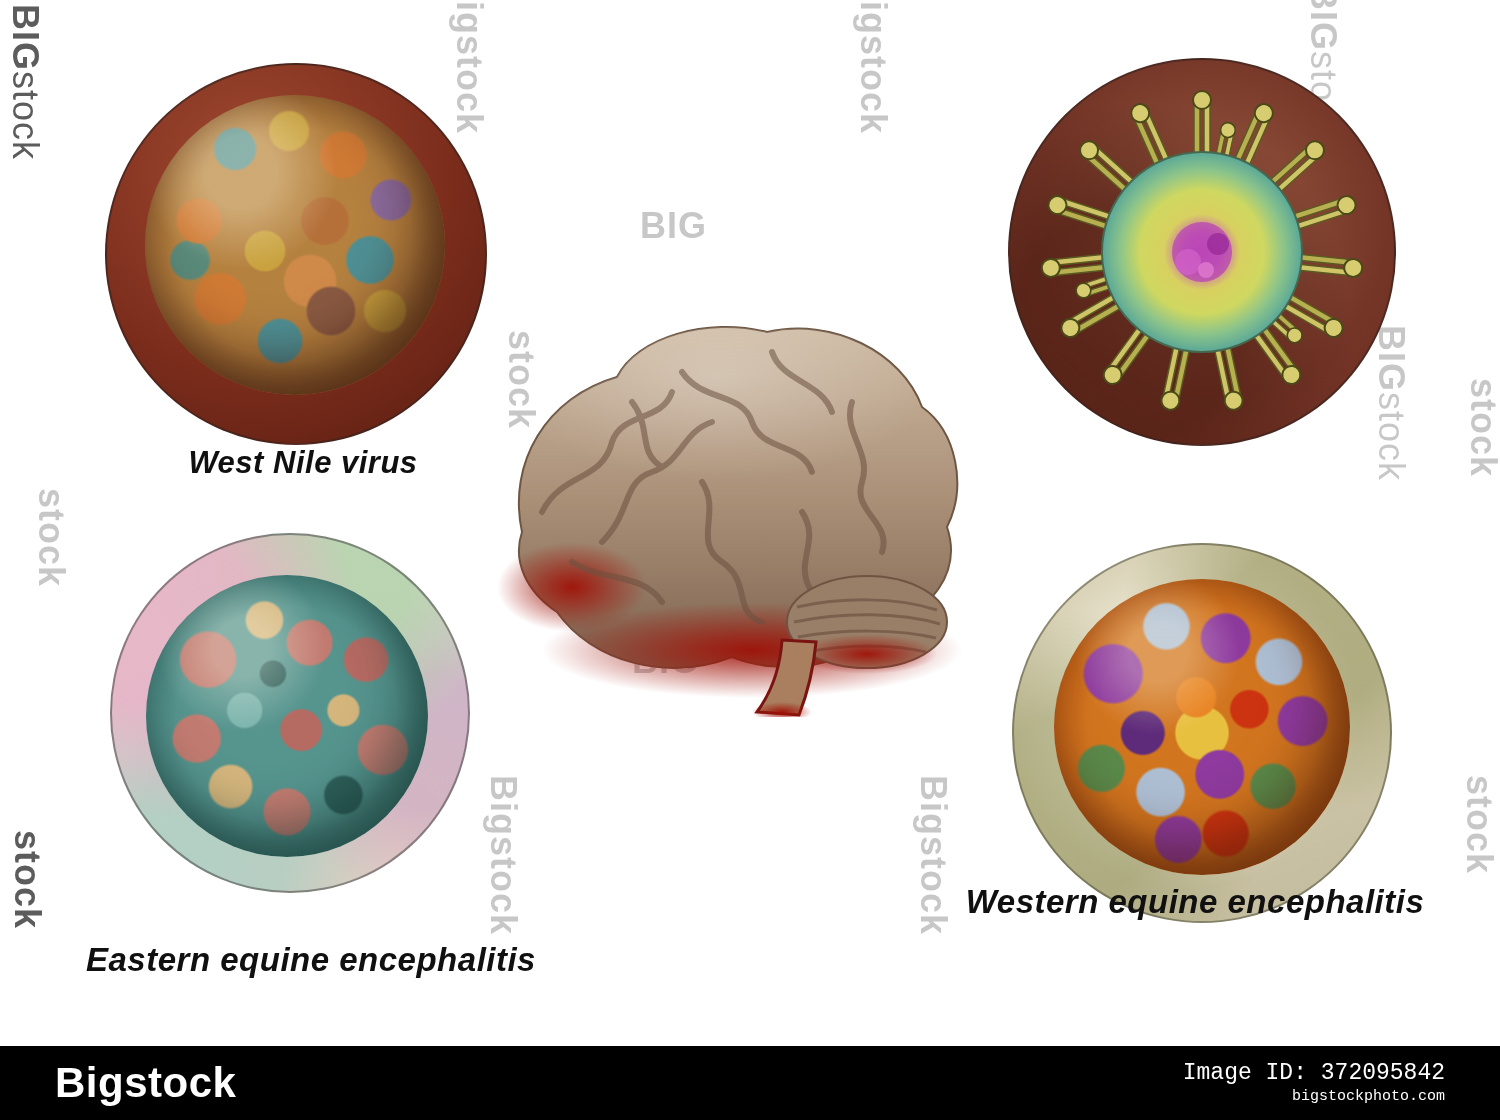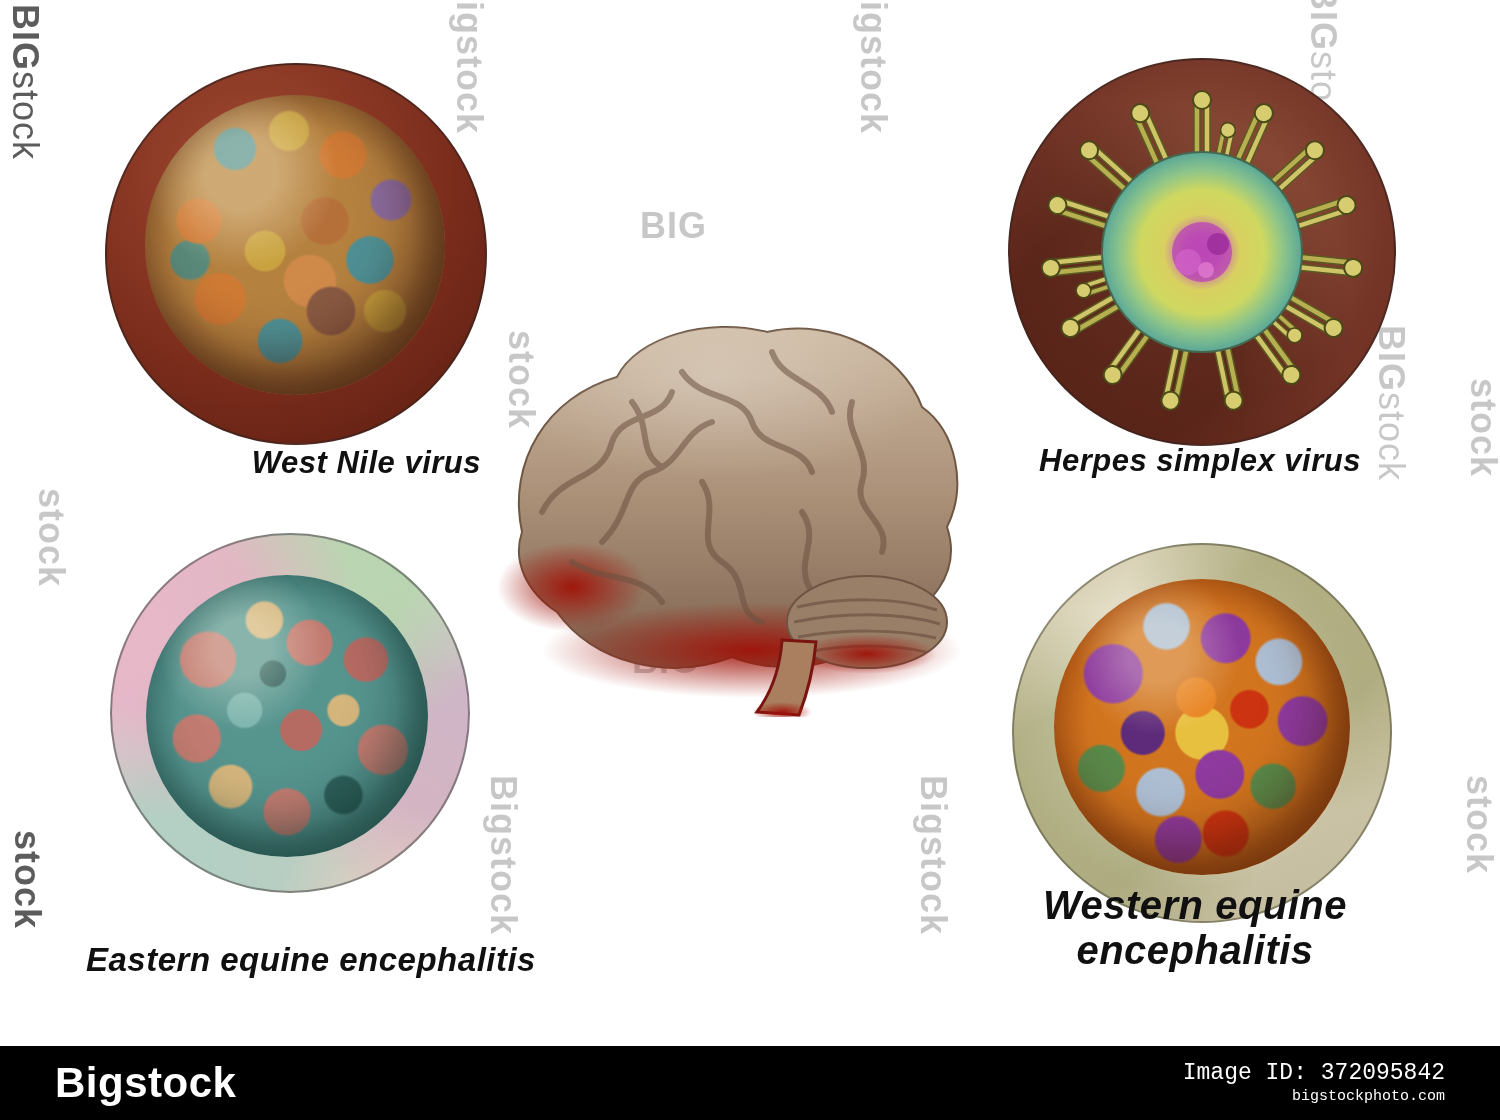--- a/index.html
+++ b/index.html
@@ -122,24 +122,24 @@
       radial-gradient(circle at 50% 52%, #e8c040 0 12%, transparent 13%),
       radial-gradient(circle at 50% 50%, #d2751f 0 55%, #a84e12 82%, #7a330a 100%);
     box-shadow: inset -22px -30px 55px rgba(60,20,5,.55);
   }
 
   
   .lbl {
     position:absolute; font-style:italic; font-weight:bold; font-size:31px;
     color:#101010; text-align:center; letter-spacing:.5px;
   }
-  .l-wn { left:103px; top:445px; width:378px;text-align:right; }
+  .l-wn { left:114px; top:445px; width:378px; }
   .l-hs { left:1008px; top:443px; width:384px; }
   .l-ee { left:56px;  top:893px; width:510px; font-size:33px;margin-top:48px; }
-  .l-we { left:940px; top:883px; width:510px; font-size:40px; }
+  .l-we { left:940px; top:883px; width:510px; font-size:33px; }
 
   
   .brain-wrap { position:absolute; left:452px; top:282px; width:565px; height:435px; }
 
   
   .footer {
     position:absolute; left:0; bottom:0; width:100%; height:74px;
     background:#000; display:flex; align-items:center;
     justify-content:space-between; padding:0 55px; box-sizing:border-box;
   }
@@ -275,21 +275,20 @@
         <ellipse cx="415" cy="372" rx="70" ry="20" fill="url(#gRed)"></ellipse>
       </g>
       <g>
         <path d="M 330 358 C 328 390 318 412 305 430 L 347 433 C 357 407 362 382 364 360 Z" fill="#a97f5f" stroke="#7a1410" stroke-width="3"></path>
         <ellipse cx="330" cy="430" rx="30" ry="10" fill="url(#gRed)"></ellipse>
       </g>
     </svg>
   </div>
 
   <div class="lbl l-wn">West Nile virus</div>
-  <div class="lbl l-hs">Herpes simplex virus</div>
   <div class="lbl l-ee">Eastern equine encephalitis</div>
   <div class="lbl l-we">Western equine encephalitis</div>
 
   <div class="footer">
     <div class="brand">Bigstock</div>
     <div class="meta">
       <div class="id">Image ID: 372095842</div>
       <div class="site">bigstockphoto.com</div>
     </div>
   </div>

